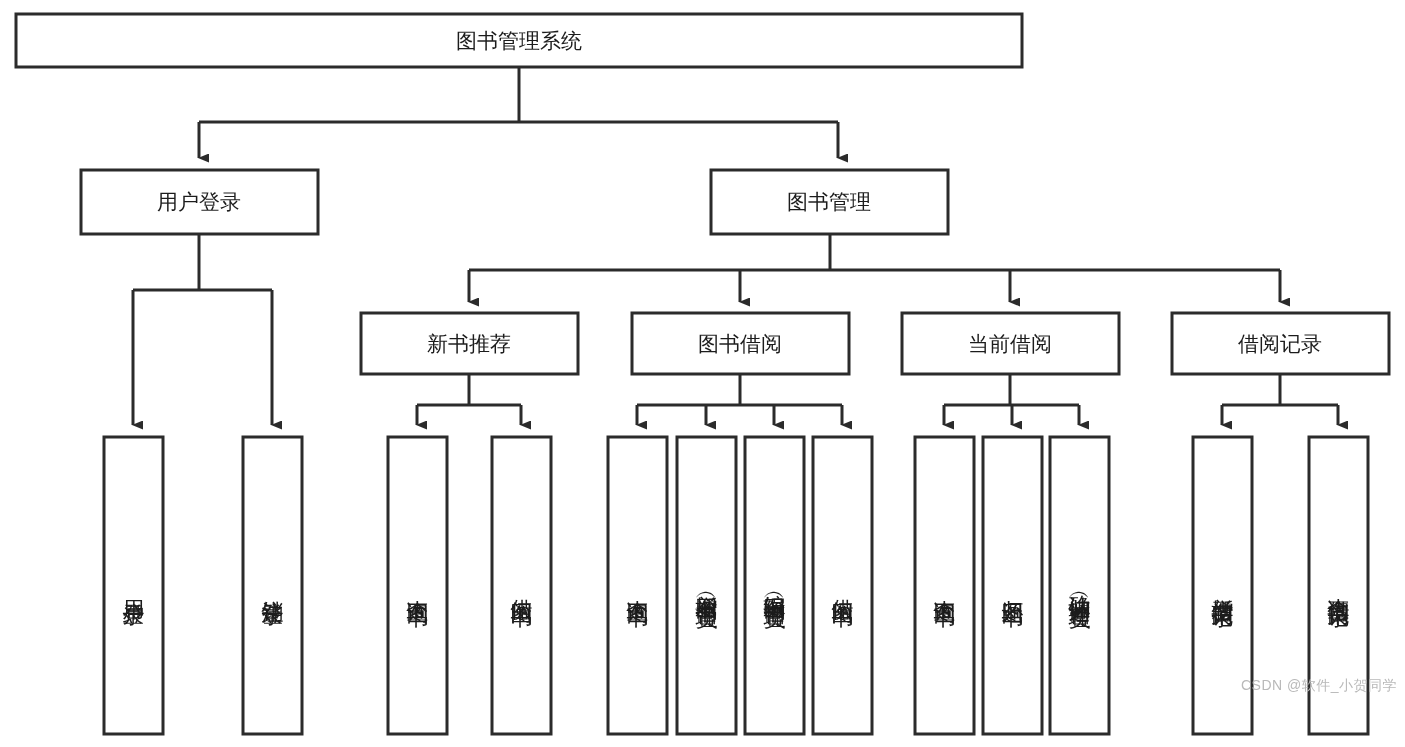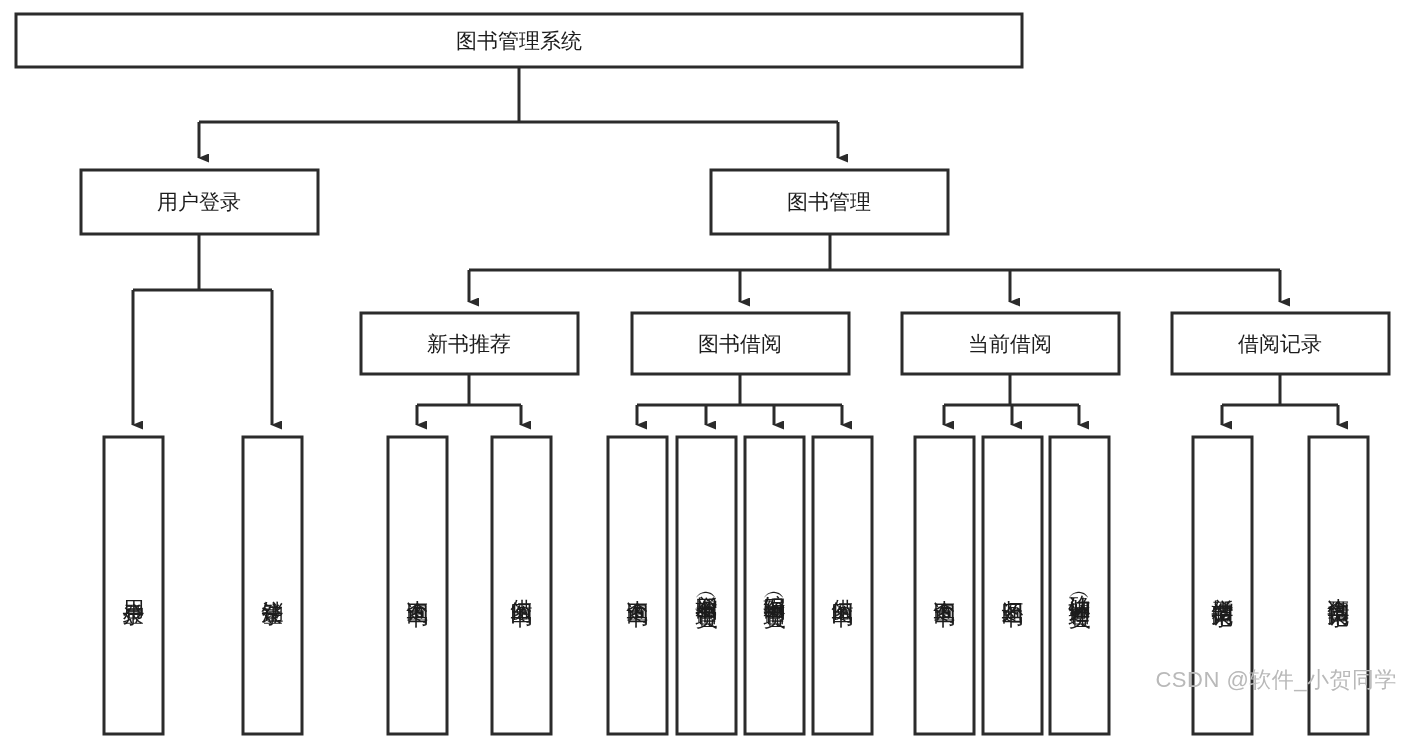--- a/index.html
+++ b/index.html
@@ -58,21 +58,21 @@
     color: #1c1c1c;
     text-align: center;
     pointer-events: none;
     white-space: nowrap;
   }
   .watermark {
     position: absolute;
     right: 8px;
     bottom: 6px;
     font-family: "Liberation Sans", "DejaVu Sans", sans-serif;
-    font-size: 22px;
+    font-size: 14px;
     color: #b9b9b9;
     white-space: nowrap;
     letter-spacing: 0.5px;
   }
 </style>
 </head>
 <body>
 
 <div id="diagram-root">
 

